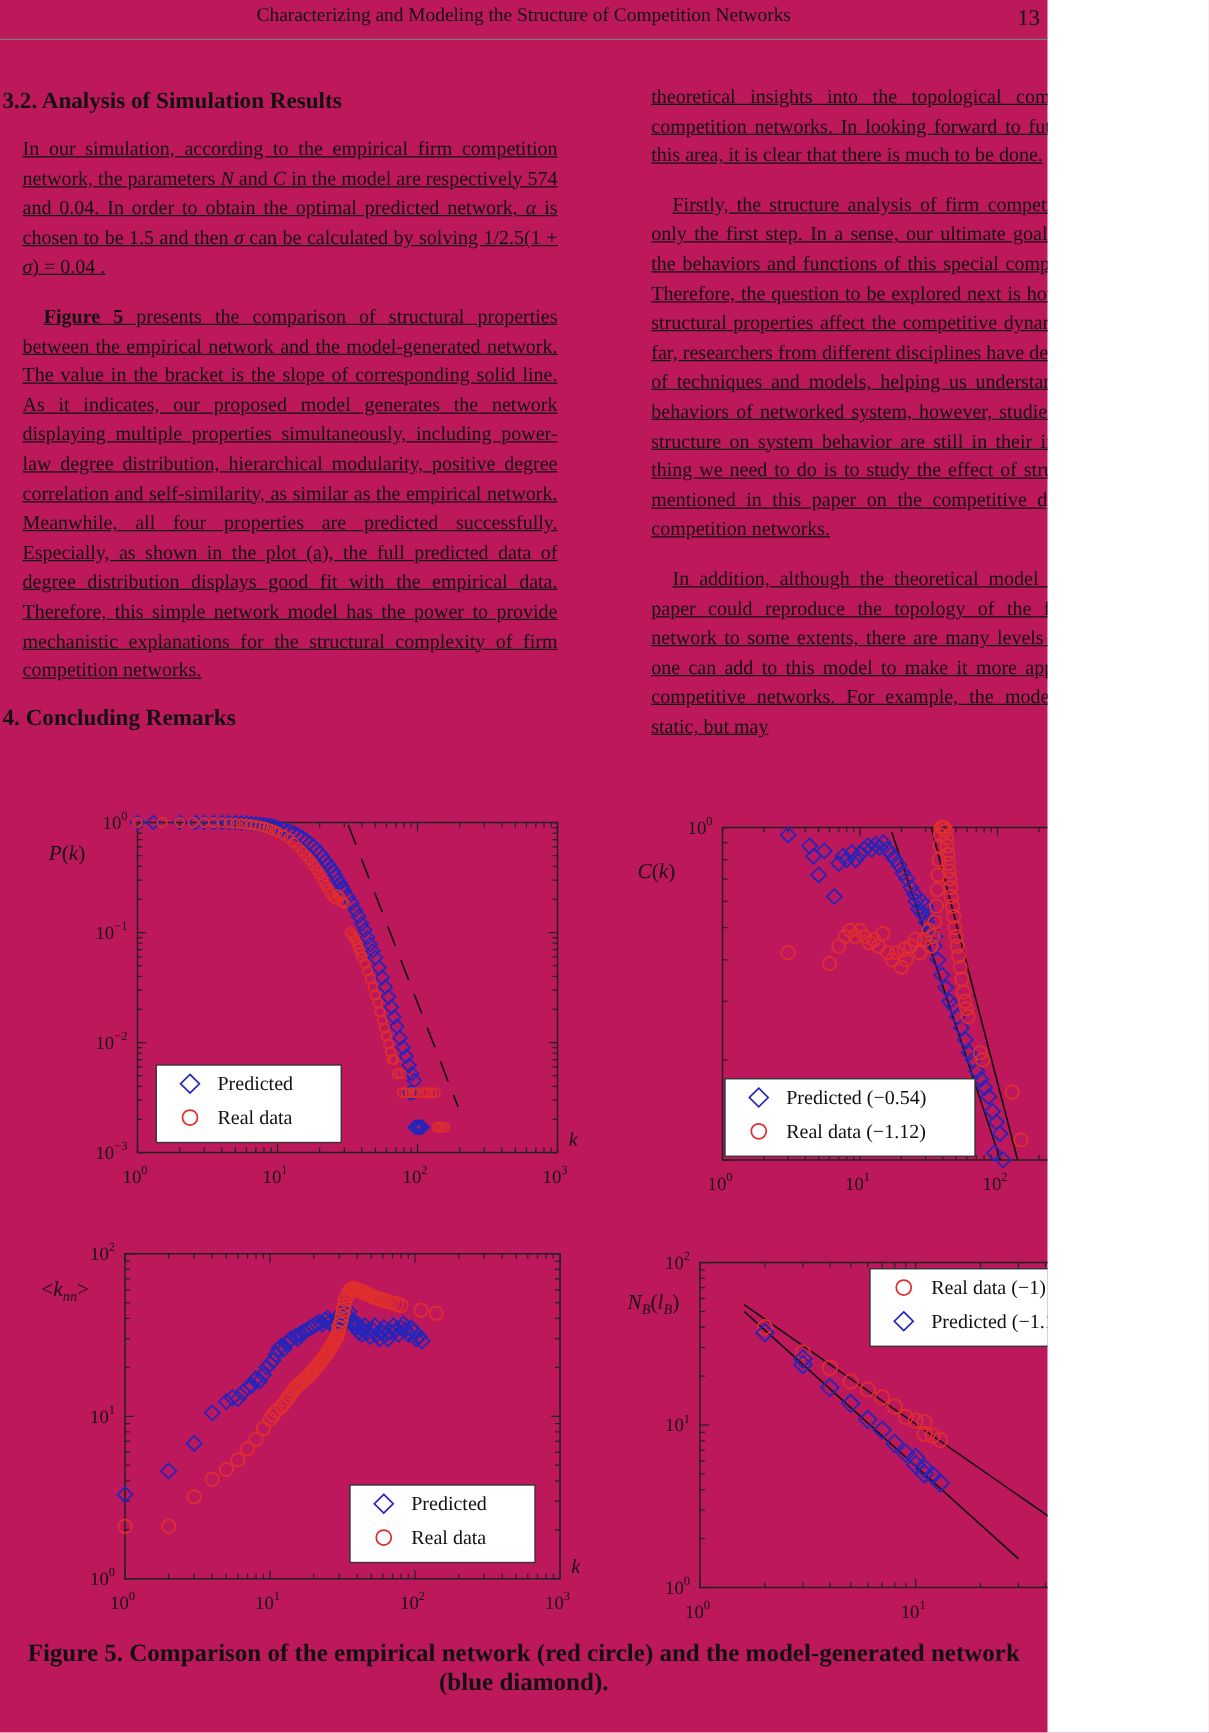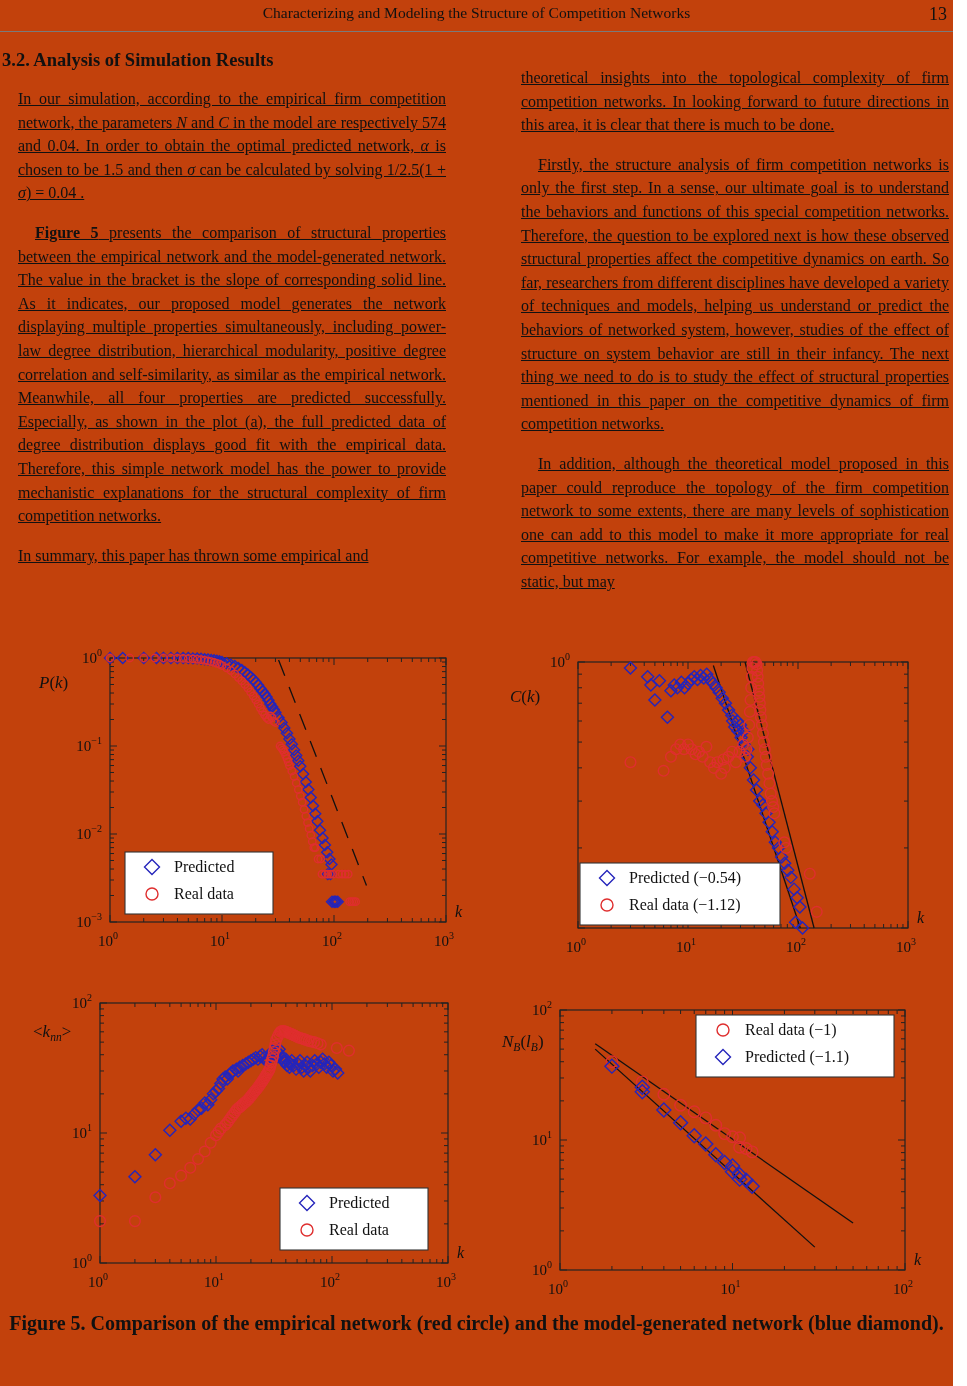--- a/index.html
+++ b/index.html
@@ -1,28 +1,28 @@
 <!DOCTYPE html>
 <html><head>
 <meta charset="utf-8">
 <style>
   html,body{margin:0;padding:0;background:#fff;}
-  .page{position:relative;width:953px;height:1386px;background:#c2410c;
+  .page{position:relative;width:838px;height:1386px;background:#be185d;
         font-family:"Liberation Serif",serif;color:#111;overflow:hidden;}
   
   .header{position:absolute;top:0;left:0;right:0;height:31px;border-bottom:1px solid #7a7a7a;}
   .header .title{position:absolute;top:4px;left:0;right:0;text-align:center;font-size:15.5px;}
   .header .pageno{position:absolute;top:4px;right:6px;font-size:18px;}
   
   .columns{position:absolute;top:50px;left:2px;width:963px;height:592px;display:flex;gap:43px;overflow:hidden;}
   .col{width:460px;}
   .col p{margin:16px;font-size:16px;line-height:23.6px;text-align:justify;text-decoration:underline;}
   .col p.indent{text-indent:17px;}
   .col .sec-heading{font-size:18.5px;font-weight:bold;margin:10px 0 9px 0;}
-  .col .sec-heading:first-child{margin-top:0;}
+  .col .sec-heading:first-child{margin-top:21px;}
   .seg-i{font-style:italic;}
   .seg-b{font-weight:bold;}
   
   #figure-plots{position:absolute;left:0;top:0;width:967px;height:1386px;pointer-events:none;}
   .plot{position:absolute;}
   .caption{position:absolute;top:1312px;left:0;right:0;text-align:center;
            font-size:20px;font-weight:bold;}
   
   .footer{position:absolute;top:1400px;left:0;width:967px;height:54px;border-top:1px solid #8a8a8a;}
   .footer .copy{position:absolute;left:2px;top:28px;font-size:15.5px;}
@@ -36,21 +36,21 @@
   <div class="header">
     <div class="title">Characterizing and Modeling the Structure of Competition Networks</div>
     <div class="pageno">13</div>
   </div>
 
   <div class="columns">
     <div class="col">
         <div class="sec-heading">3.2. Analysis of Simulation Results</div>
         <p><span>In our simulation, according to the empirical firm competition network, the parameters </span><span class="seg-i">N</span><span> and </span><span class="seg-i">C</span><span> in the model are respectively 574 and 0.04. In order to obtain the optimal predicted network, </span><span class="seg-i">α</span><span> is chosen to be 1.5 and then </span><span class="seg-i">σ</span><span> can be calculated by solving 1/2.5(1 + </span><span class="seg-i">σ</span><span>) = 0.04 .</span></p>
         <p class="indent"><span class="seg-b">Figure 5</span><span> presents the comparison of structural properties between the empirical network and the model-generated network. The value in the bracket is the slope of corresponding solid line. As it indicates, our proposed model generates the network displaying multiple properties simultaneously, including power-law degree distribution, hierarchical modularity, positive degree correlation and self-similarity, as similar as the empirical network. Meanwhile, all four properties are predicted successfully. Especially, as shown in the plot (a), the full predicted data of degree distribution displays good fit with the empirical data. Therefore, this simple network model has the power to provide mechanistic explanations for the structural complexity of firm competition networks.</span></p>
-        <p><span>In summary, this paper has thrown some empirical and</span></p>
+        <div class="sec-heading">4. Concluding Remarks</div>
       </div>
     <div class="col">
         <p><span>theoretical insights into the topological complexity of firm competition networks. In looking forward to future directions in this area, it is clear that there is much to be done.</span></p>
         <p class="indent"><span>Firstly, the structure analysis of firm competition networks is only the first step. In a sense, our ultimate goal is to understand the behaviors and functions of this special competition networks. Therefore, the question to be explored next is how these observed structural properties affect the competitive dynamics on earth. So far, researchers from different disciplines have developed a variety of techniques and models, helping us understand or predict the behaviors of networked system, however, studies of the effect of structure on system behavior are still in their infancy. The next thing we need to do is to study the effect of structural properties mentioned in this paper on the competitive dynamics of firm competition networks.</span></p>
         <p class="indent"><span>In addition, although the theoretical model proposed in this paper could reproduce the topology of the firm competition network to some extents, there are many levels of sophistication one can add to this model to make it more appropriate for real competitive networks. For example, the model should not be static, but may</span></p>
       </div>
   </div>
 
   <div id="figure-plots">
       <div class="plot" style="left: 25px; top: 640px;"><svg width="440" height="325" viewBox="0 0 440 325" font-family="&quot;Liberation Serif&quot;, serif">

